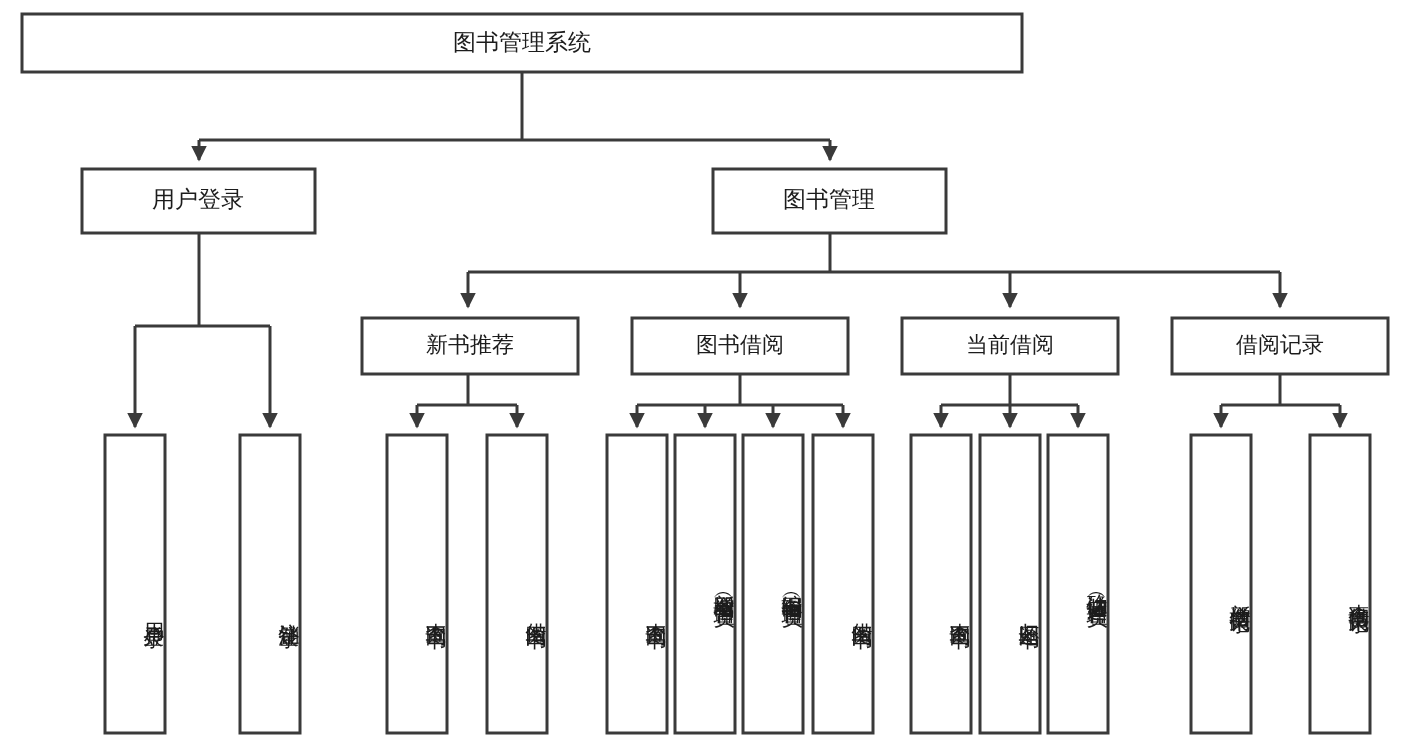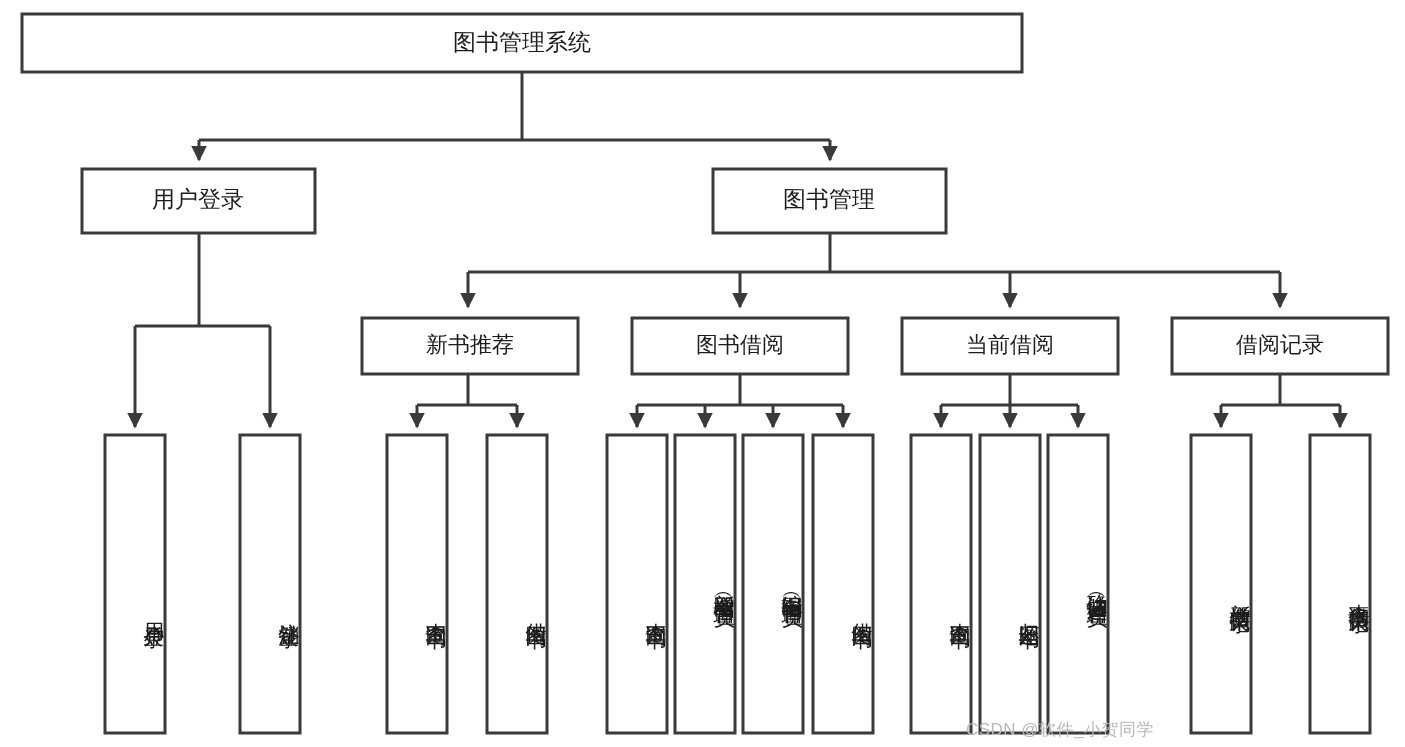--- a/index.html
+++ b/index.html
@@ -11,20 +11,21 @@
     width: 1405px;
     height: 747px;
     font-family: "Liberation Sans", "DejaVu Sans", sans-serif;
     overflow: hidden;
     position: relative;
   }
   #diagram-root {
     position: relative;
     width: 1162px;
     height: 747px;
+    padding-left: 24px;
   }
   svg.flow {
     position: absolute;
     left: 0;
     top: 0;
     width: 1405px;
     height: 747px;
     display: block;
   }
   .node-rect {
@@ -209,14 +210,13 @@
   <div class="vert-label" style="left:743px; top:443px;  width:60px; height:285px;">编辑图书（管理员）</div>
   <div class="vert-label" style="left:813px; top:495px;  width:60px; height:230px;">借阅图书</div>
 
   <div class="vert-label" style="left:911px; top:495px;  width:60px; height:230px;">查询图书</div>
   <div class="vert-label" style="left:980px; top:495px;  width:60px; height:230px;">归还图书</div>
   <div class="vert-label" style="left:1048px; top:443px; width:60px; height:285px;">确认归还（管理员）</div>
 
   <div class="vert-label" style="left:1191px; top:462px; width:60px; height:262px;">新增借阅记录</div>
   <div class="vert-label" style="left:1310px; top:462px; width:60px; height:262px;">查询借阅记录</div>
 
-  <div class="watermark">CSDN @软件_小贺同学</div>
 </div>
 
 </body></html>

